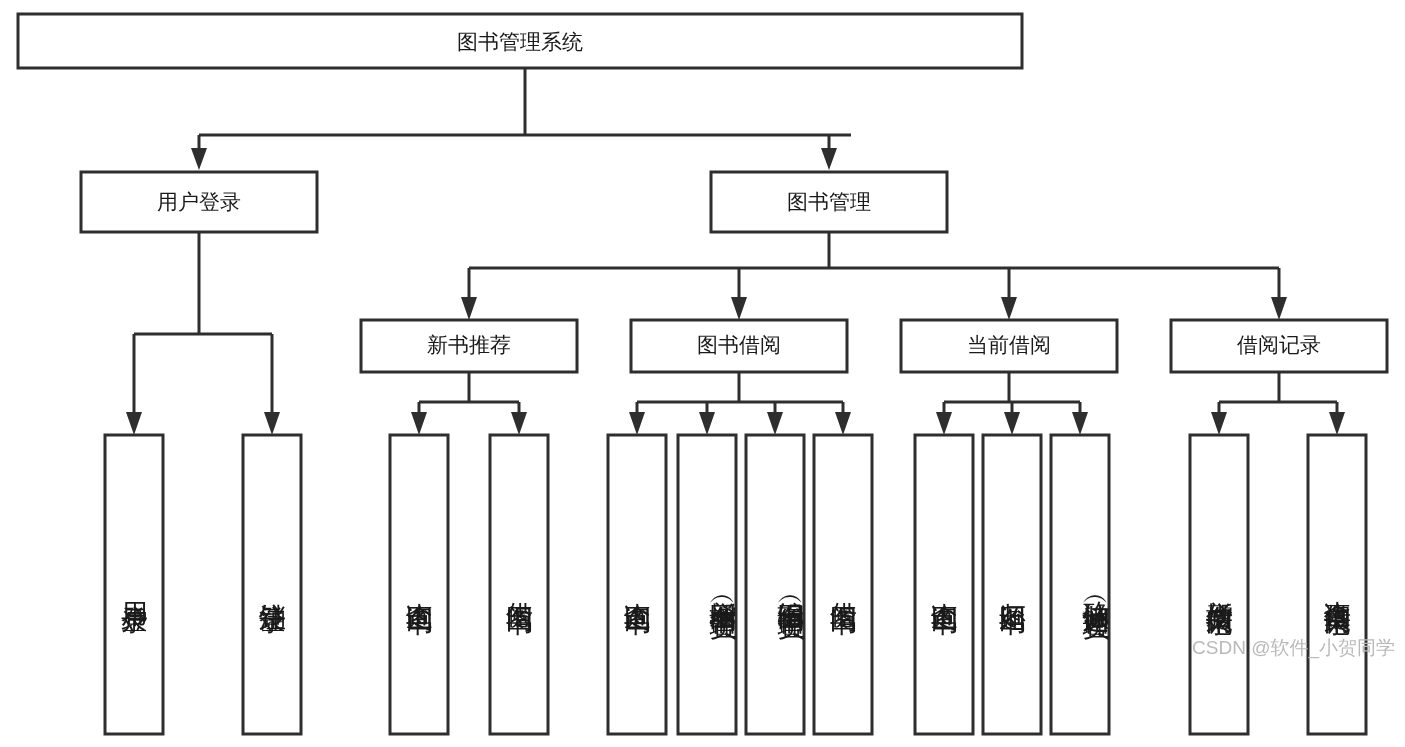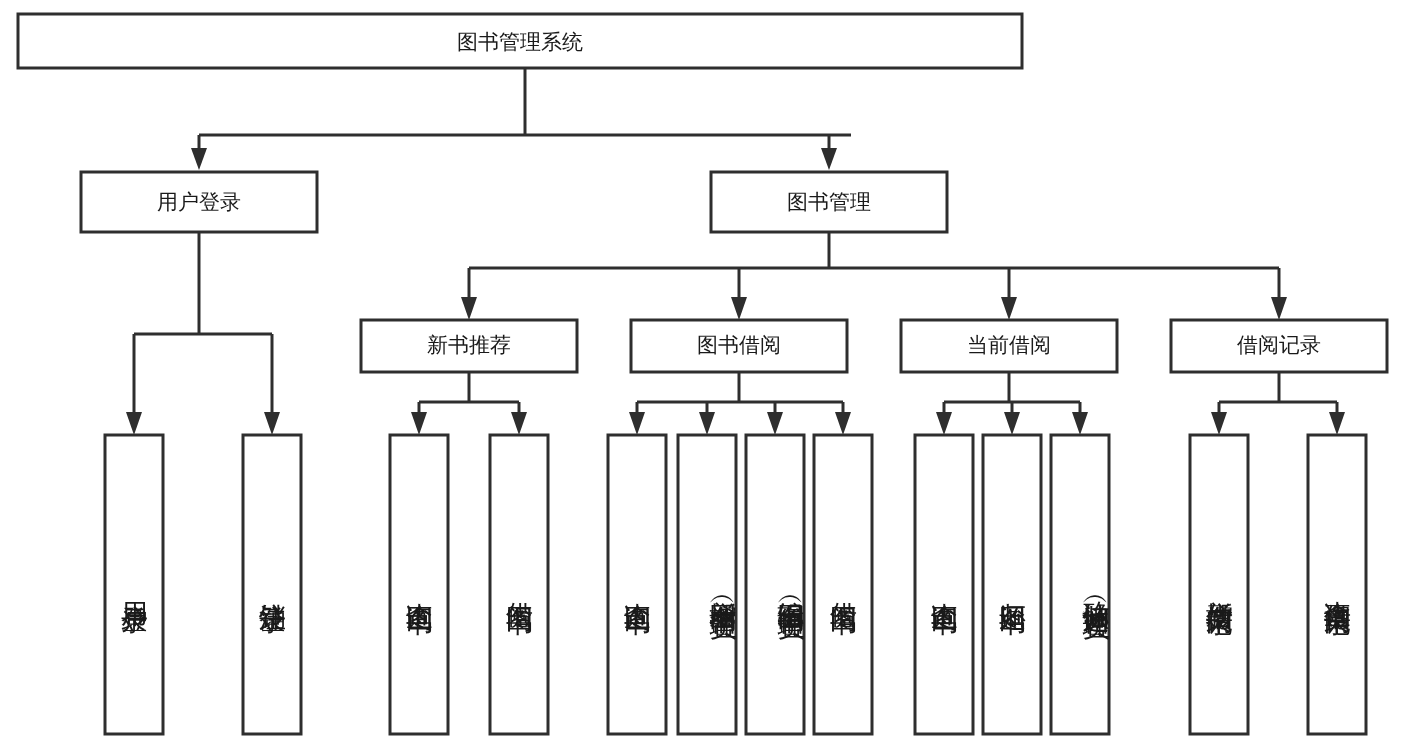--- a/index.html
+++ b/index.html
@@ -220,14 +220,15 @@
   <div class="vlabel" style="left:746px; top:441px; width:58px; height:293px; display:flex; align-items:flex-start; justify-content:center;">编辑图书（管理员）</div>
   <div class="vlabel" style="left:814px; top:435px; width:58px; height:299px; display:flex; align-items:center; justify-content:center;">借阅图书</div>
 
   <div class="vlabel" style="left:915px; top:435px; width:58px; height:299px; display:flex; align-items:center; justify-content:center;">查询图书</div>
   <div class="vlabel" style="left:983px; top:435px; width:58px; height:299px; display:flex; align-items:center; justify-content:center;">归还图书</div>
   <div class="vlabel" style="left:1051px; top:441px; width:58px; height:293px; display:flex; align-items:flex-start; justify-content:center;">确认归还（管理员）</div>
 
   <div class="vlabel" style="left:1190px; top:435px; width:58px; height:299px; display:flex; align-items:center; justify-content:center;">新增借阅记录</div>
   <div class="vlabel" style="left:1308px; top:435px; width:58px; height:299px; display:flex; align-items:center; justify-content:center;">查询借阅记录</div>
 
+  <div class="watermark">CSDN @软件_小贺同学</div>
 
 </div>
 
 </body></html>

